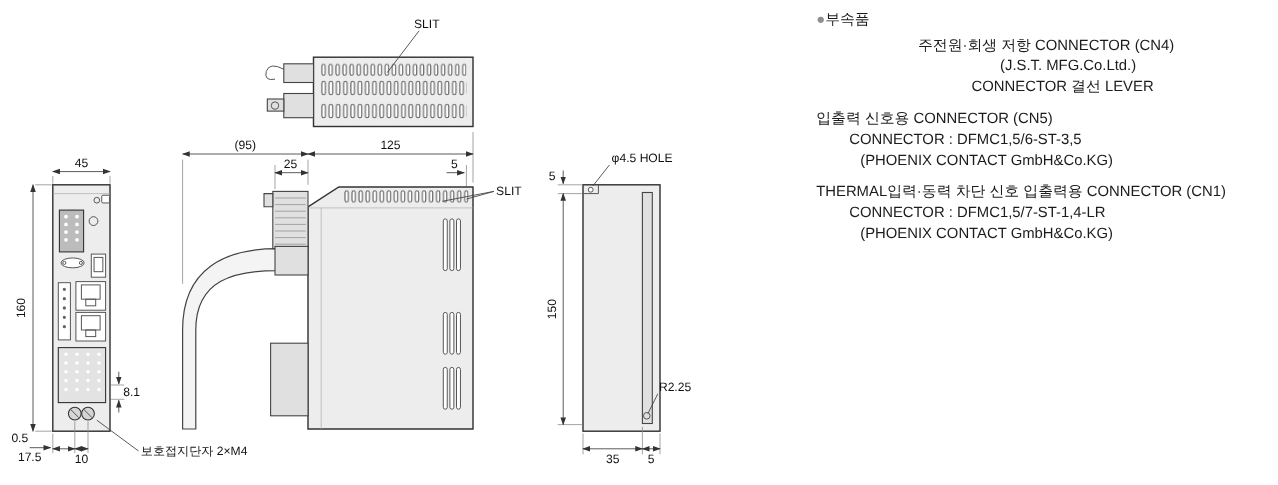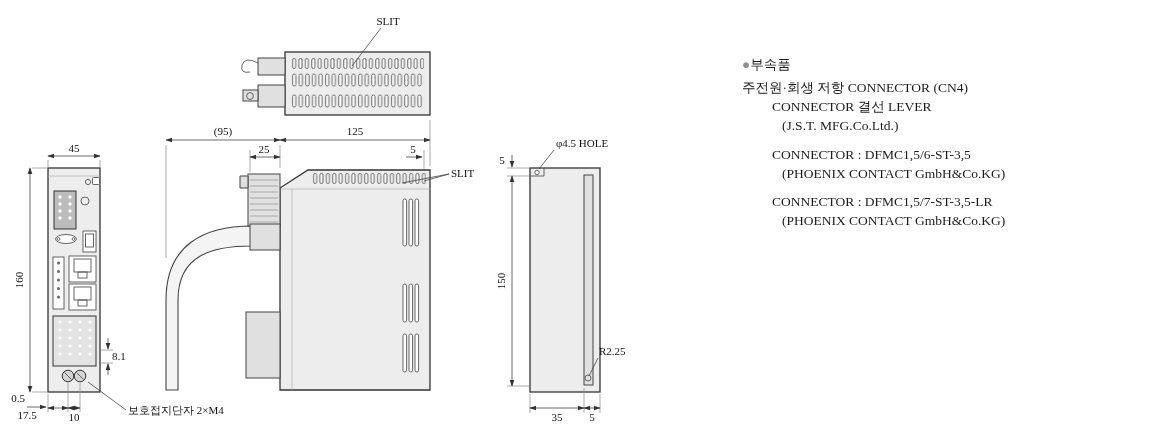--- a/index.html
+++ b/index.html
@@ -1,29 +1,29 @@
 <!DOCTYPE html>
 <html><head>
 <meta charset="utf-8">
 <style>
   html,body{margin:0;padding:0;background:#fff;}
   #canvas{position:relative;width:1154px;height:441px;background:#fff;overflow:hidden;
-          font-family:Liberation Serif, serif;border-radius:28px;}
+          font-family:Liberation Sans, sans-serif;border-radius:28px;}
   #drawing{position:absolute;left:0;top:0;}
   .body-fill{fill:#ededed;stroke:#333;stroke-width:1.3;}
   .part{fill:#e0e0e0;stroke:#444;stroke-width:1;}
   .dark{fill:#bcbcbc;stroke:#333;stroke-width:1;}
   .thin{fill:#fff;stroke:#555;stroke-width:0.9;}
   .thinl{fill:none;stroke:#555;stroke-width:0.9;}
   .faint{fill:none;stroke:#aaa;stroke-width:0.6;}
   .dim{fill:none;stroke:#444;stroke-width:0.8;}
   .ext{stroke:#888;stroke-width:0.7;}
   .dtext{font-size:11px;fill:#111;}
   .hatch{fill:none;stroke:#909090;stroke-width:0.7;}
-  .acc{position:absolute;left:742px;top:8px;width:418px;font-size:13.5px;line-height:1.42;color:#1b1b1b;margin-top:47px;}
+  .acc{position:absolute;left:742px;top:8px;width:418px;font-size:13.5px;line-height:1.42;color:#1b1b1b;}
   .acc .row{white-space:nowrap;}
   .bullet{color:#8f8f8f;}
   .sec{margin-top:9px;}
   .ind1{padding-left:30px;}
   .ind2{padding-left:40px;}
 </style>
 </head>
 <body>
 
 <div id="canvas">
@@ -240,30 +240,32 @@
       <text class="dtext" x="557" y="421" text-anchor="middle">35</text>
       <text class="dtext" x="592" y="421" text-anchor="middle">5</text>
     </g>
   </svg>
 
   <div class="acc">
     <div class="row">
       <span class="bullet">●</span><span>부속품</span>
     </div>
 
-    <div class="sec" style="margin-top:4px;">
+    <div class="sec" style="margin-top:4px;text-align:center;">
       <div class="row">주전원·회생 저항 CONNECTOR (CN4)</div>
+      <div class="row ind2">(J.S.T. MFG.Co.Ltd.)</div>
       <div class="row ind1">CONNECTOR 결선 LEVER</div>
-      <div class="row ind2">(J.S.T. MFG.Co.Ltd.)</div>
     </div>
 
     <div class="sec">
+      <div class="row">입출력 신호용 CONNECTOR (CN5)</div>
       <div class="row ind1">CONNECTOR : DFMC1,5/6-ST-3,5</div>
       <div class="row ind2">(PHOENIX CONTACT GmbH&amp;Co.KG)</div>
     </div>
 
     <div class="sec">
-      <div class="row ind1">CONNECTOR : DFMC1,5/7-ST-3,5-LR</div>
+      <div class="row">THERMAL입력·동력 차단 신호 입출력용 CONNECTOR (CN1)</div>
+      <div class="row ind1">CONNECTOR : DFMC1,5/7-ST-1,4-LR</div>
       <div class="row ind2">(PHOENIX CONTACT GmbH&amp;Co.KG)</div>
     </div>
   </div>
 
 </div>
 
 </body></html>

